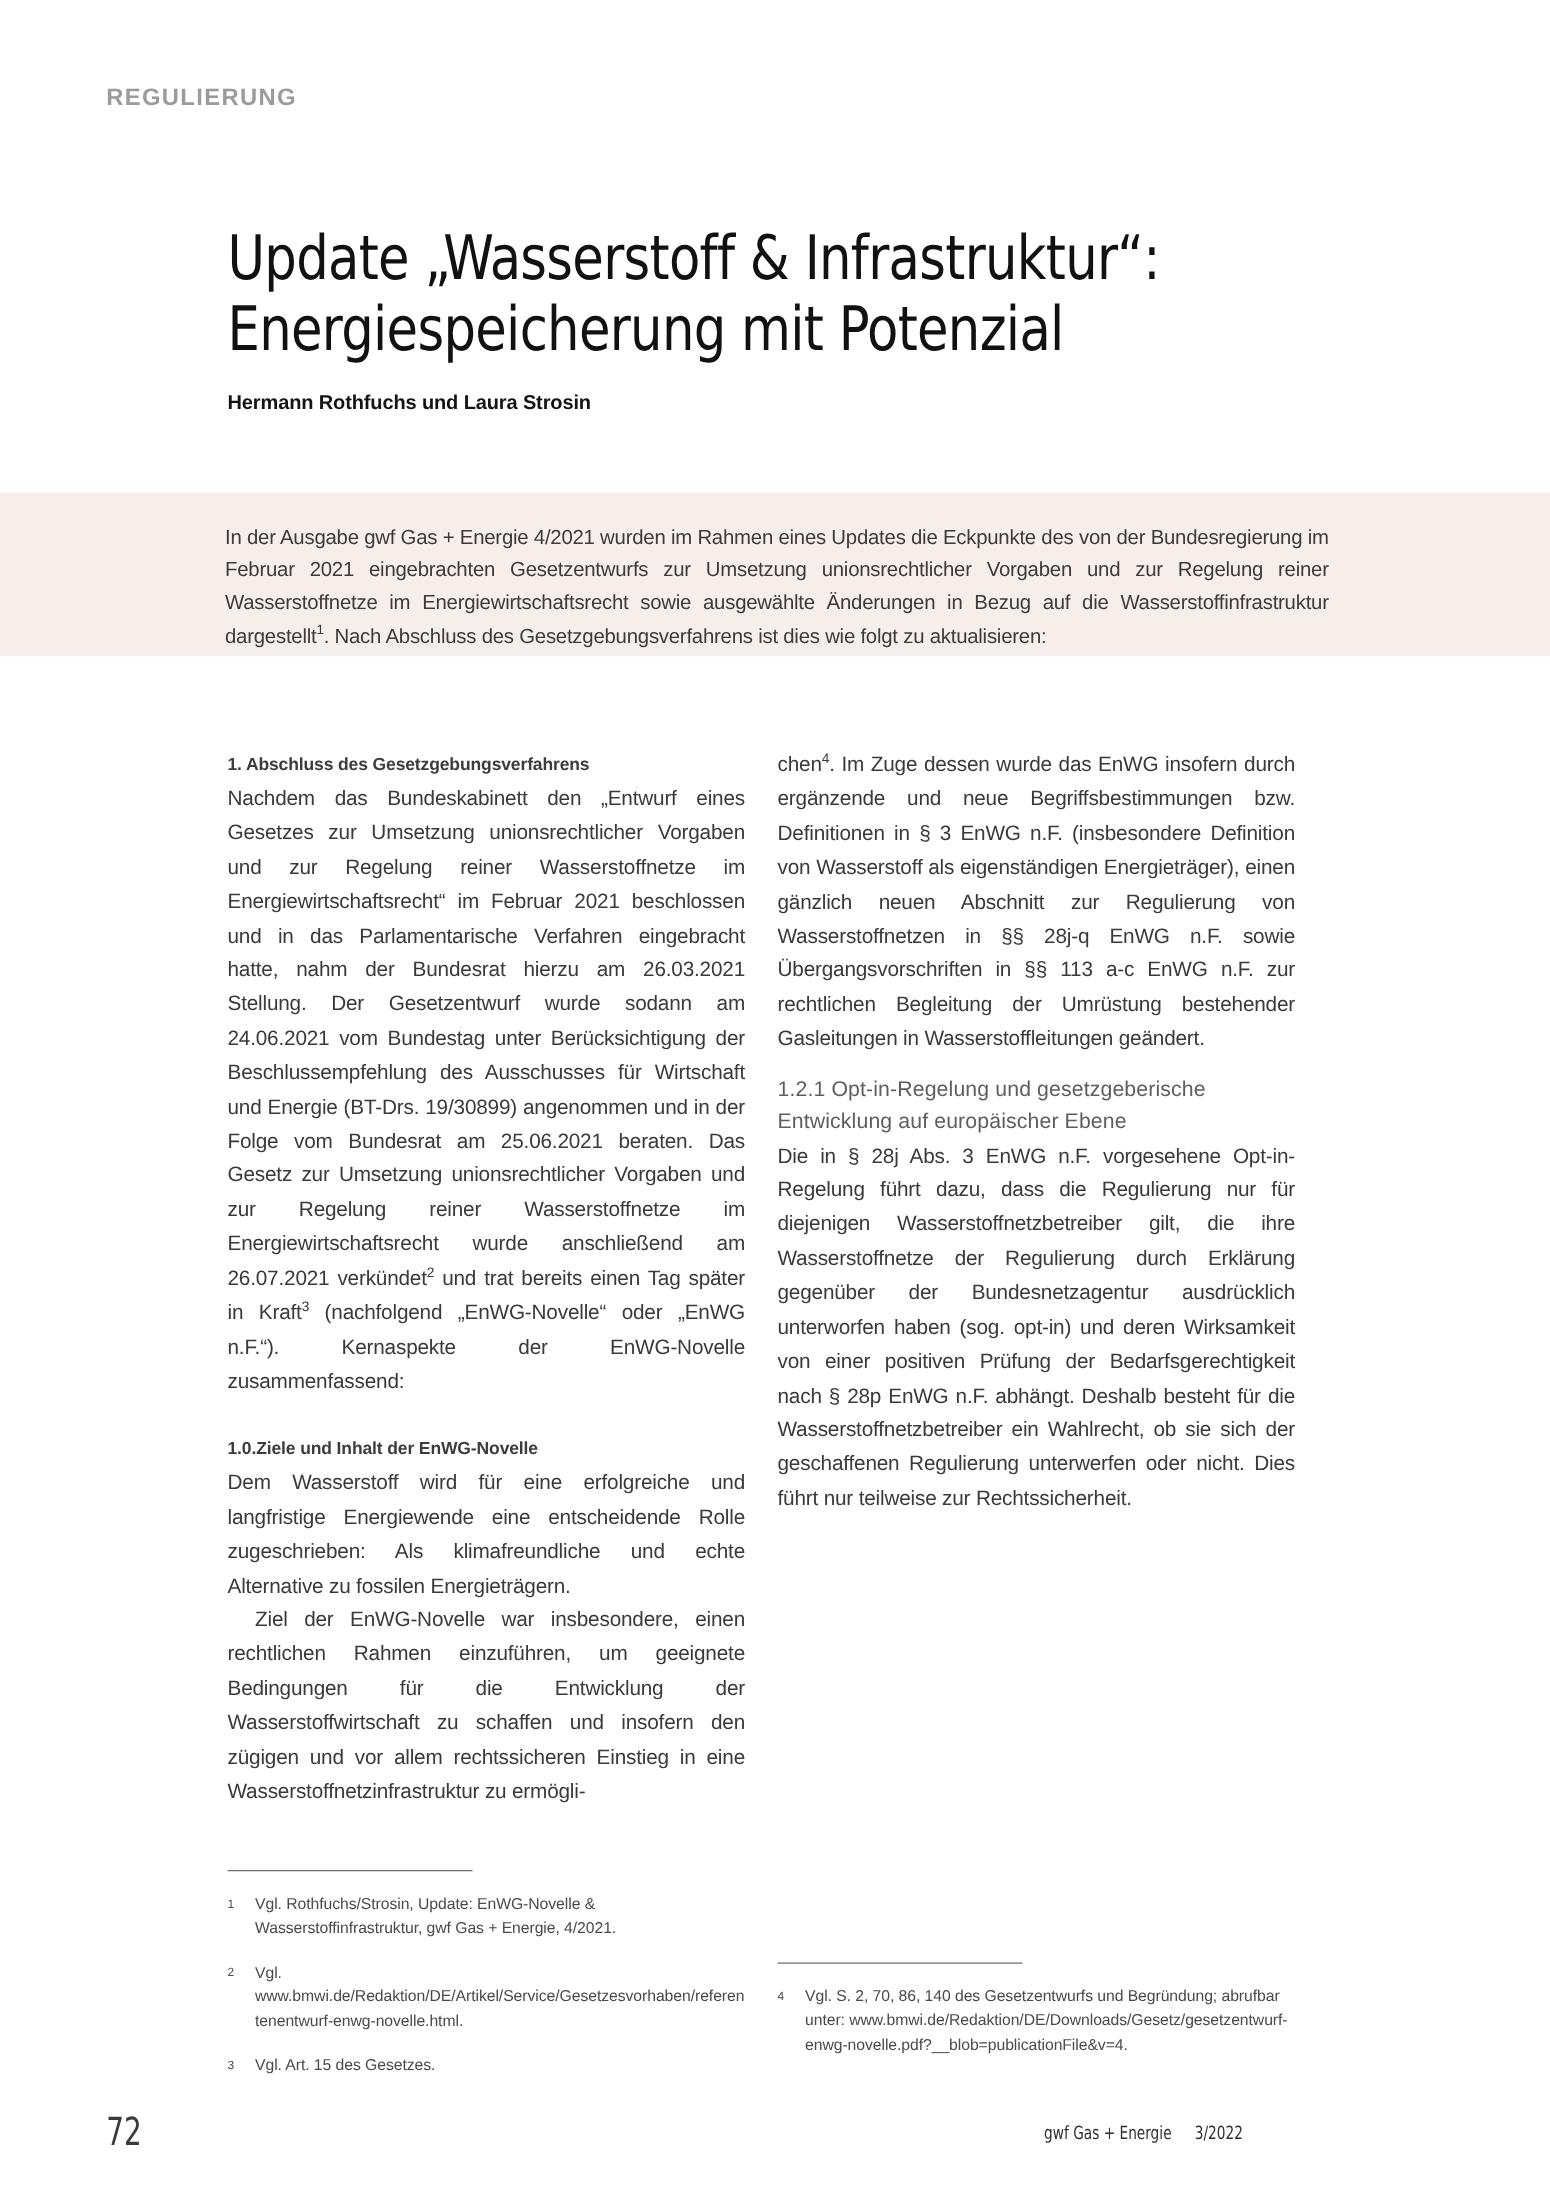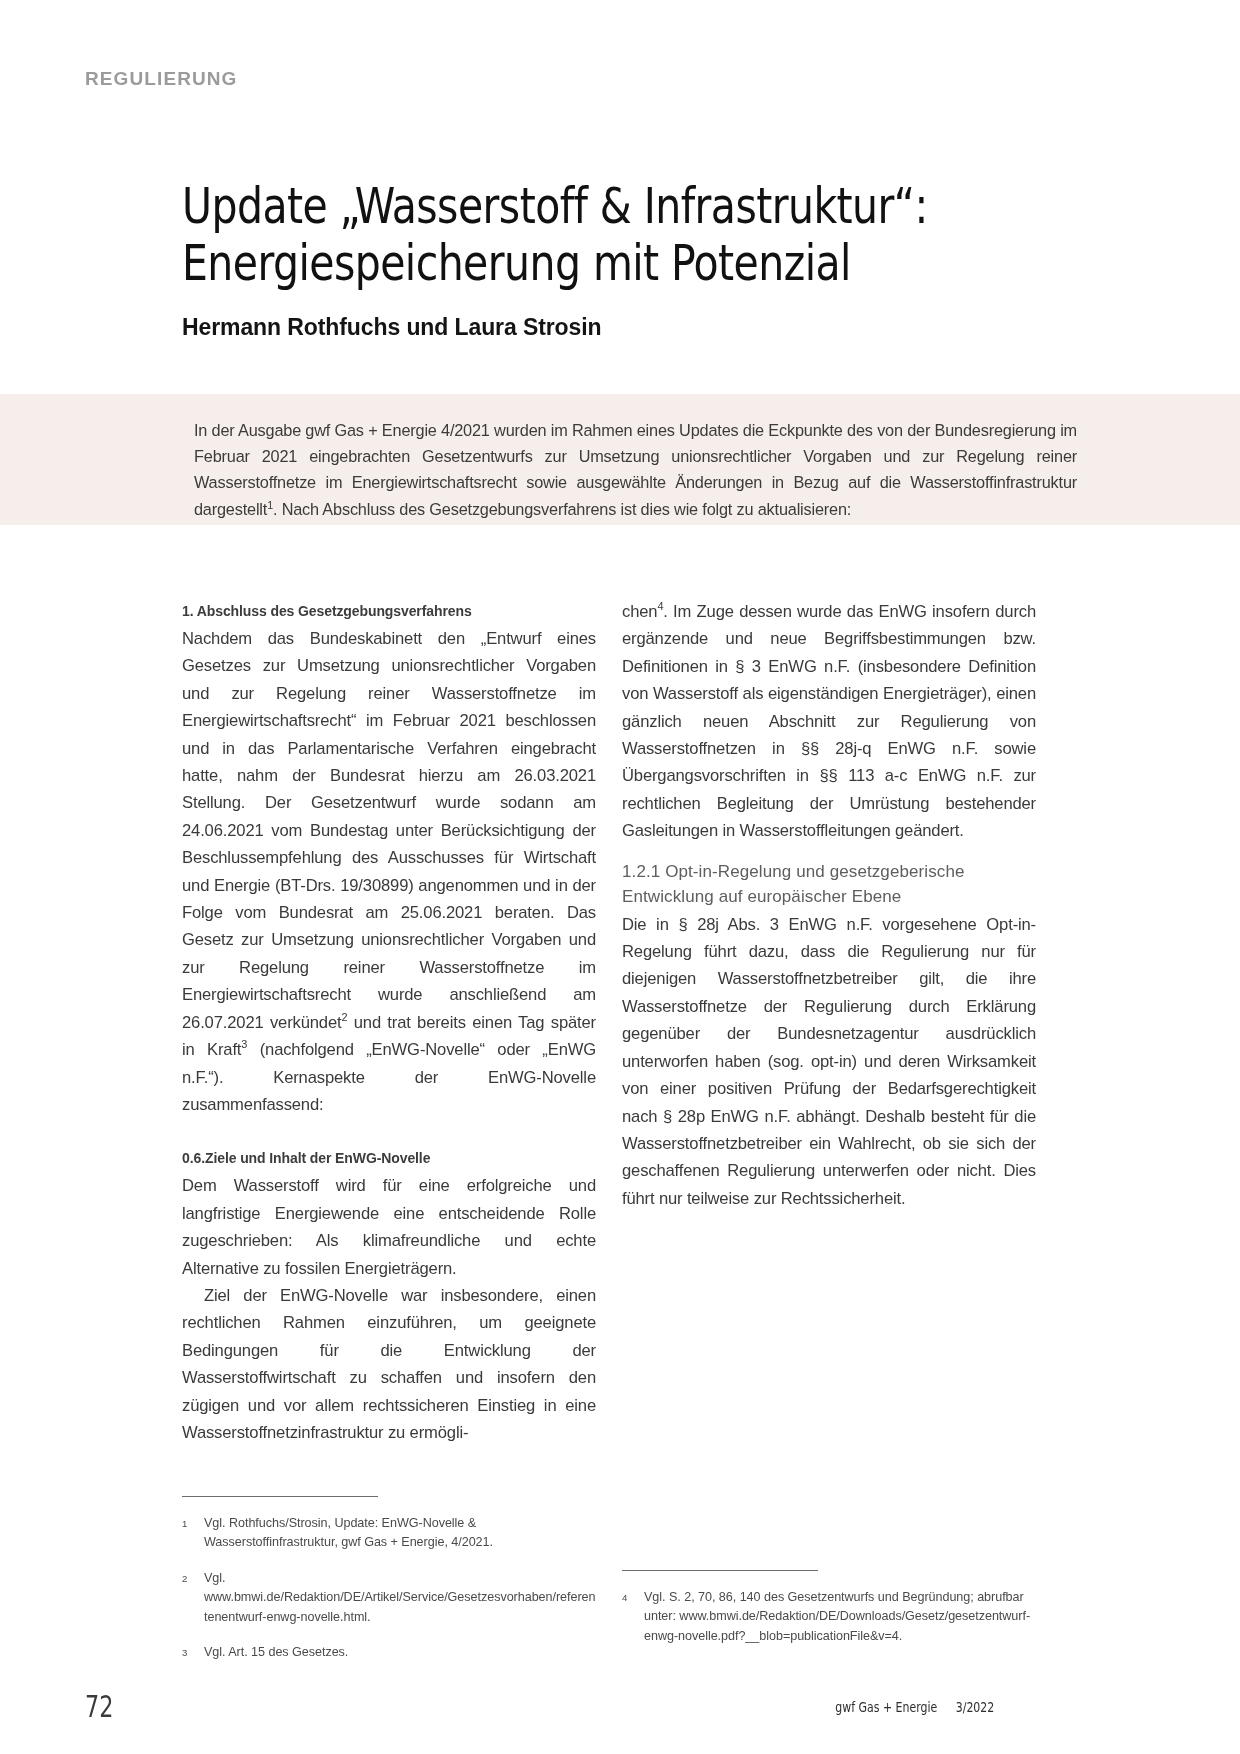--- a/index.html
+++ b/index.html
@@ -49,38 +49,38 @@
     font-size: 49px;
     line-height: 57px;
     letter-spacing: -0.6px;
     color: #111111;
     transform: scaleX(0.93);
     transform-origin: left top;
     white-space: pre-line;
   }
   .authors {
     margin-top: 22px;
-    font-size: 23px;
+    font-size: 16px;
     font-weight: 700;
     color: #141414;
     letter-spacing: -0.1px;
   }
 
   
   .abstract-band {
     position: absolute;
     left: 0;
     top: 394px;
     width: 1240px;
     height: 131px;
     background: #f6eeea;
   }
   .abstract-text {
     position: absolute;
-    left: 194px;
+    left: 180px;
     top: 417px;
     width: 883px;
     font-size: 16.3px;
     line-height: 26.2px;
     color: #3b3b3b;
     text-align: justify;
     font-family: "Liberation Sans", sans-serif;
     letter-spacing: -0.18px;
   }
 
@@ -219,21 +219,21 @@
   <div class="abstract-band"></div>
   <div class="abstract-text">
     <span>In der Ausgabe gwf Gas + Energie 4/2021 wurden im Rahmen eines Updates die Eckpunkte des von der Bundesregierung im Februar 2021 eingebrachten Gesetzentwurfs zur Umsetzung unionsrechtlicher Vorgaben und zur Regelung reiner Wasserstoffnetze im Energiewirtschaftsrecht sowie ausgewählte Änderungen in Bezug auf die Wasserstoffinfrastruktur dargestellt</span><sup>1</sup><span>. Nach Abschluss des Gesetzgebungsverfahrens ist dies wie folgt zu aktualisieren:</span>
   </div>
 
   <div class="col col-left">
     <h2 class="sec">1. Abschluss des Gesetzgebungsverfahrens</h2>
 
     <p><span>Nachdem das Bundeskabinett den „Entwurf eines Gesetzes zur Umsetzung unionsrechtlicher Vorgaben und zur Regelung reiner Wasserstoffnetze im Energiewirtschaftsrecht“ im Februar 2021 beschlossen und in das Parlamentarische Verfahren eingebracht hatte, nahm der Bundesrat hierzu am 26.03.2021 Stellung. Der Gesetzentwurf wurde sodann am 24.06.2021 vom Bundestag unter Berücksichtigung der Beschlussempfehlung des Ausschusses für Wirtschaft und Energie (BT-Drs. 19/30899) angenommen und in der Folge vom Bundesrat am 25.06.2021 beraten. Das Gesetz zur Umsetzung unionsrechtlicher Vorgaben und zur Regelung reiner Wasserstoffnetze im Energiewirtschaftsrecht wurde anschließend am 26.07.2021 verkündet</span><sup>2</sup><span> und trat bereits einen Tag später in Kraft</span><sup>3</sup><span> (nachfolgend „EnWG-Novelle“ oder „EnWG n.F.“). Kernaspekte der EnWG-Novelle zusammenfassend:</span></p>
 
-    <h2 class="sec spaced">0.6.Ziele und Inhalt der EnWG-Novelle</h2>
+    <h2 class="sec spaced">1.0.Ziele und Inhalt der EnWG-Novelle</h2>
 
     <p>Dem Wasserstoff wird für eine erfolgreiche und langfristige Energiewende eine entscheidende Rolle zugeschrieben: Als klimafreundliche und echte Alternative zu fossilen Energieträgern.</p>
     <p class="indent">Ziel der EnWG-Novelle war insbesondere, einen rechtlichen Rahmen einzuführen, um geeignete Bedingungen für die Entwicklung der Wasserstoffwirtschaft zu schaffen und insofern den zügigen und vor allem rechtssicheren Einstieg in eine Wasserstoffnetzinfrastruktur zu ermögli-</p>
   </div>
 
   <div class="col col-right">
     <p><span>chen</span><sup>4</sup><span>. Im Zuge dessen wurde das EnWG insofern durch ergänzende und neue Begriffsbestimmungen bzw. Definitionen in § 3 EnWG n.F. (insbesondere Definition von Wasserstoff als eigenständigen Energieträger), einen gänzlich neuen Abschnitt zur Regulierung von Wasserstoffnetzen in §§ 28j-q EnWG n.F. sowie Übergangsvorschriften in §§ 113 a-c EnWG n.F. zur rechtlichen Begleitung der Umrüstung bestehender Gasleitungen in Wasserstoffleitungen geändert.</span></p>
 
 
 

